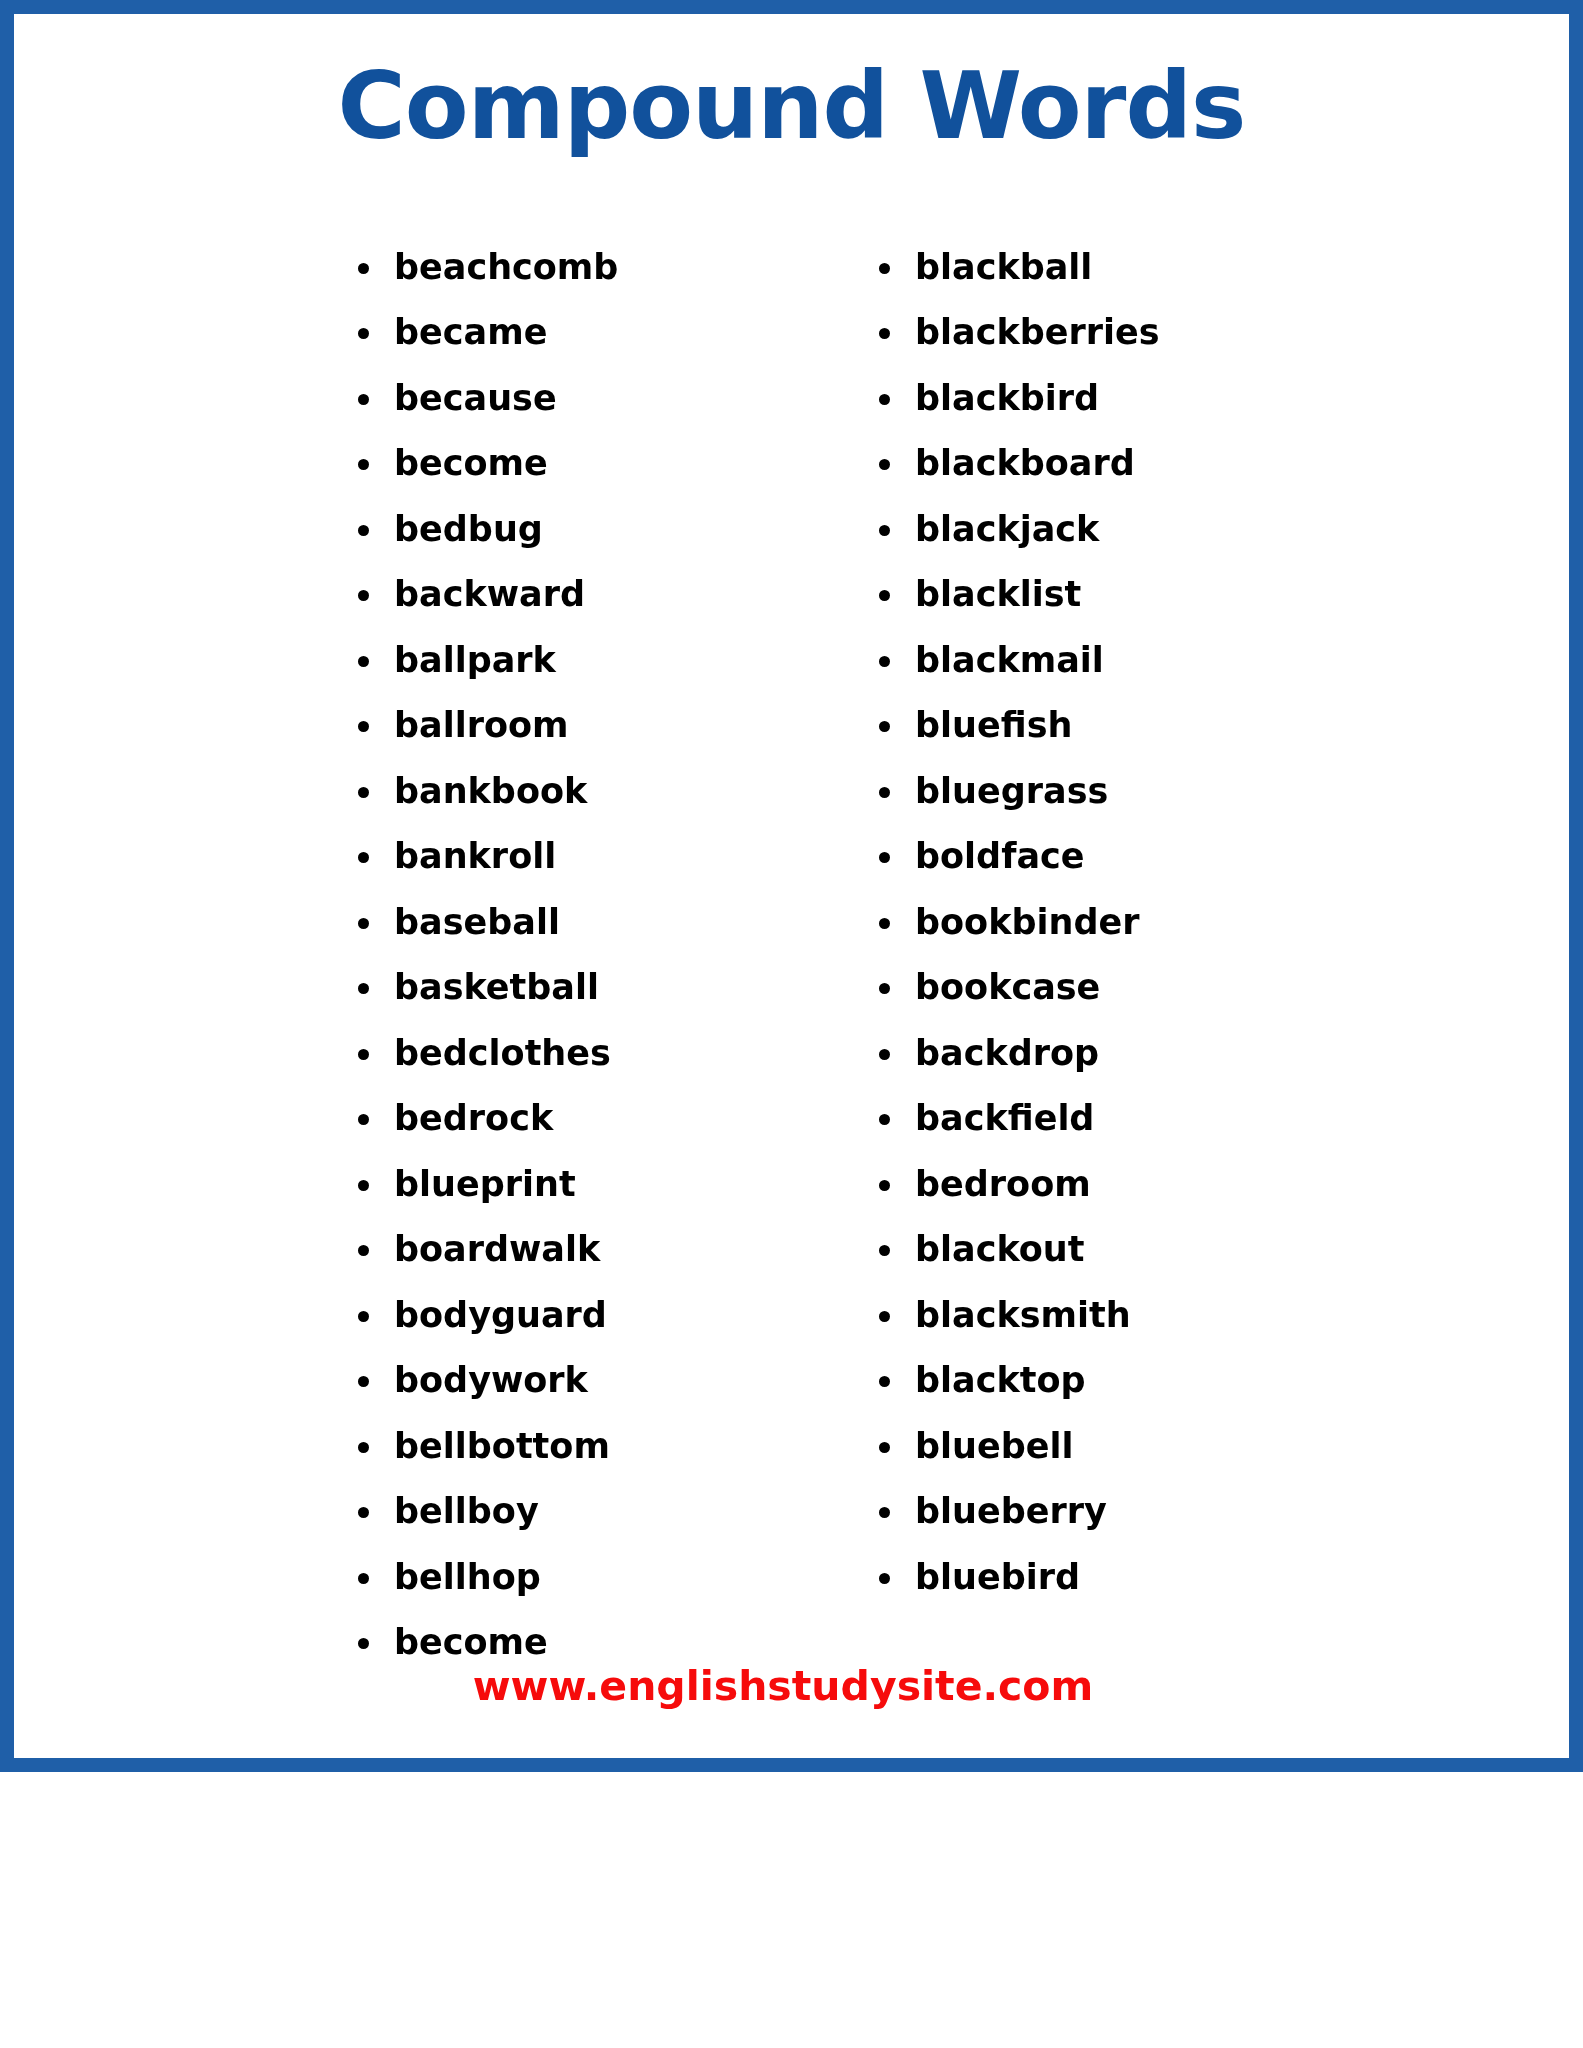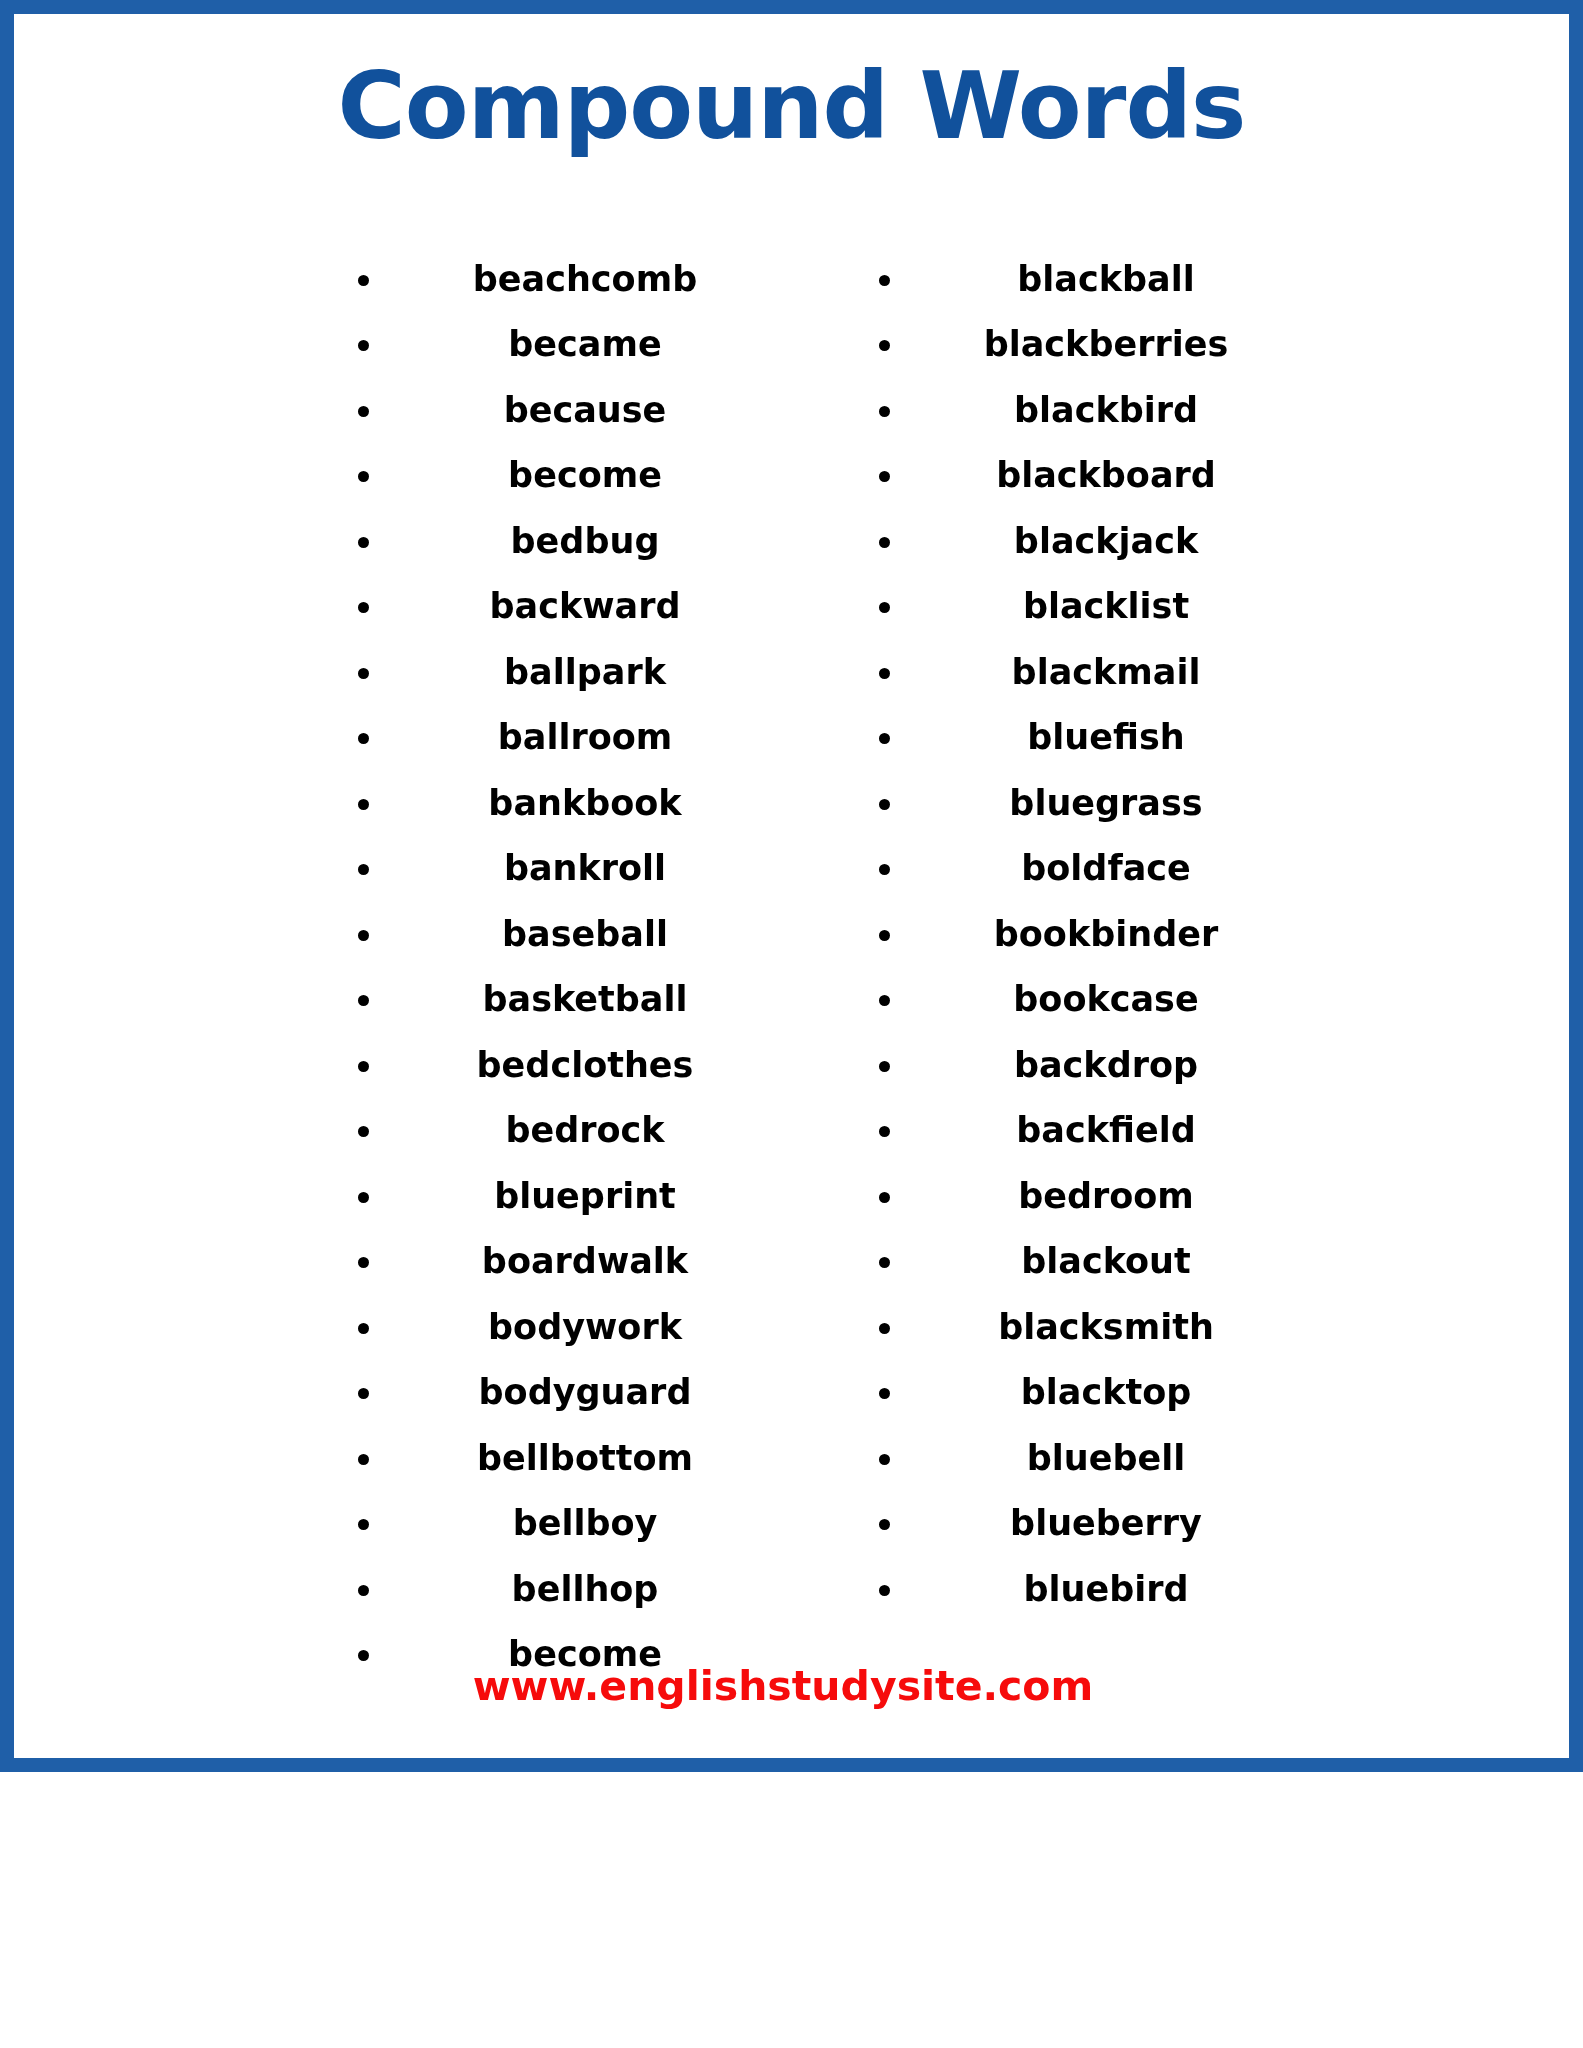--- a/index.html
+++ b/index.html
@@ -35,28 +35,27 @@
     margin-top: 44px;
     font-size: 93px;
     font-weight: bold;
     color: #11519c;
     letter-spacing: -1px;
     line-height: 1.05;
     text-align: center;
     font-family: "DejaVu Sans", sans-serif;
   }
   .columns {
-    margin-top: 44px;
+    margin-top: 32px;
     width: 100%;
     display: flex;
     justify-content: center;
     gap: 91px;
     padding-left: 60px;
     box-sizing: border-box;
-    text-align: center;
   }
   .col {
     width: 430px;
   }
   ul.word-list {
     list-style: none;
     margin: 0;
     padding: 0;
   }
   ul.word-list li {
@@ -111,22 +110,22 @@
             <li>ballpark</li>
             <li>ballroom</li>
             <li>bankbook</li>
             <li>bankroll</li>
             <li>baseball</li>
             <li>basketball</li>
             <li>bedclothes</li>
             <li>bedrock</li>
             <li>blueprint</li>
             <li>boardwalk</li>
+            <li>bodyguard</li>
             <li>bodywork</li>
-            <li>bodyguard</li>
             <li>bellbottom</li>
             <li>bellboy</li>
             <li>bellhop</li>
             <li>become</li>
           </ul>
       </div>
       <div class="col">
         <ul class="word-list" id="list-right">
             <li>blackball</li>
             <li>blackberries</li>

